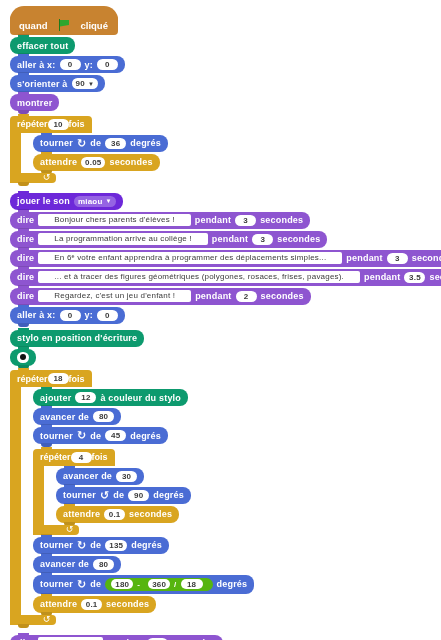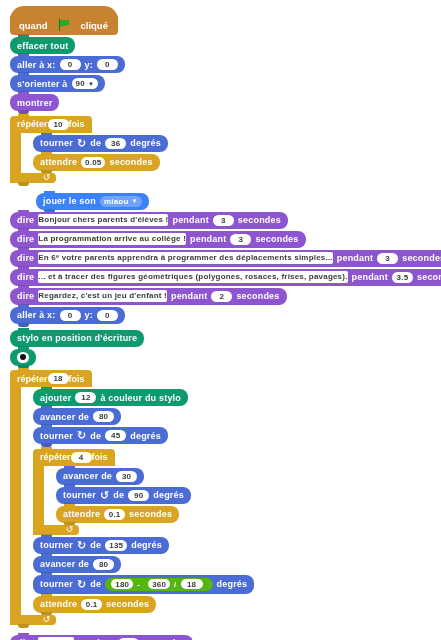--- a/index.html
+++ b/index.html
@@ -33,21 +33,21 @@
     background:inherit;
   }
   .blk.stack::after{
     content:"";position:absolute;left:8px;bottom:-3px;
     width:11px;height:4px;border-radius:0 0 3px 3px;
     background:inherit;filter:brightness(.88);
   }
   .c-pen    {background:#0d9a6e;}
   .c-motion {background:#4a6cd4;}
   .c-looks  {background:#8e55d0;}
-  .c-sound  {background:#3b82f6;margin-left:26px;}
+  .c-sound  {background:#6d28d9;}
   .c-control{background:#d9a520;}
 
   
   .hat{
     position:relative;display:inline-flex;align-items:center;gap:11px;
     background:#c88330;color:#fff;font-size:9.5px;font-weight:bold;
     height:20px;padding:0 10px 0 9px;
     border-radius:4px;
     margin-top:9px;
   }
@@ -70,24 +70,24 @@
     min-width:13px;height:11px;
     padding:0 4px;
     background:#fff;color:#3b3b3b;
     border-radius:7px;
     font-size:8px;font-weight:bold;
     line-height:11px;
   }
   
   .slot-text{
     display:inline-flex;align-items:center;
-    height:12px;padding:0 0;
+    height:12px;padding:0 16px;
     background:#fff;color:#3b3b3b;
     border-radius:2px;
-    font-size:8px;font-weight:bold;
+    font-size:8px;font-weight:normal;
     line-height:12px;
   }
   
   .slot-drop{
     display:inline-flex;align-items:center;gap:3px;
     height:11px;padding:0 4px;
     background:rgba(255,255,255,.28);
     border-radius:7px;
     font-size:8px;font-weight:bold;color:#fff;
   }
@@ -242,21 +242,21 @@
     <div class="blk stack c-looks">
       <span>dire</span>
       <span class="slot-text">La programmation arrive au collège !</span>
       <span>pendant</span>
       <span class="slot">3</span>
       <span>secondes</span>
     </div>
 
     <div class="blk stack c-looks">
       <span>dire</span>
-      <span class="slot-text">En 6ᵉ votre parents apprendra à programmer des déplacements simples...</span>
+      <span class="slot-text">En 6ᵉ votre enfant apprendra à programmer des déplacements simples...</span>
       <span>pendant</span>
       <span class="slot">3</span>
       <span>secondes</span>
     </div>
 
     <div class="blk stack c-looks">
       <span>dire</span>
       <span class="slot-text">... et à tracer des figures géométriques (polygones, rosaces, frises, pavages).</span>
       <span>pendant</span>
       <span class="slot">3.5</span>

